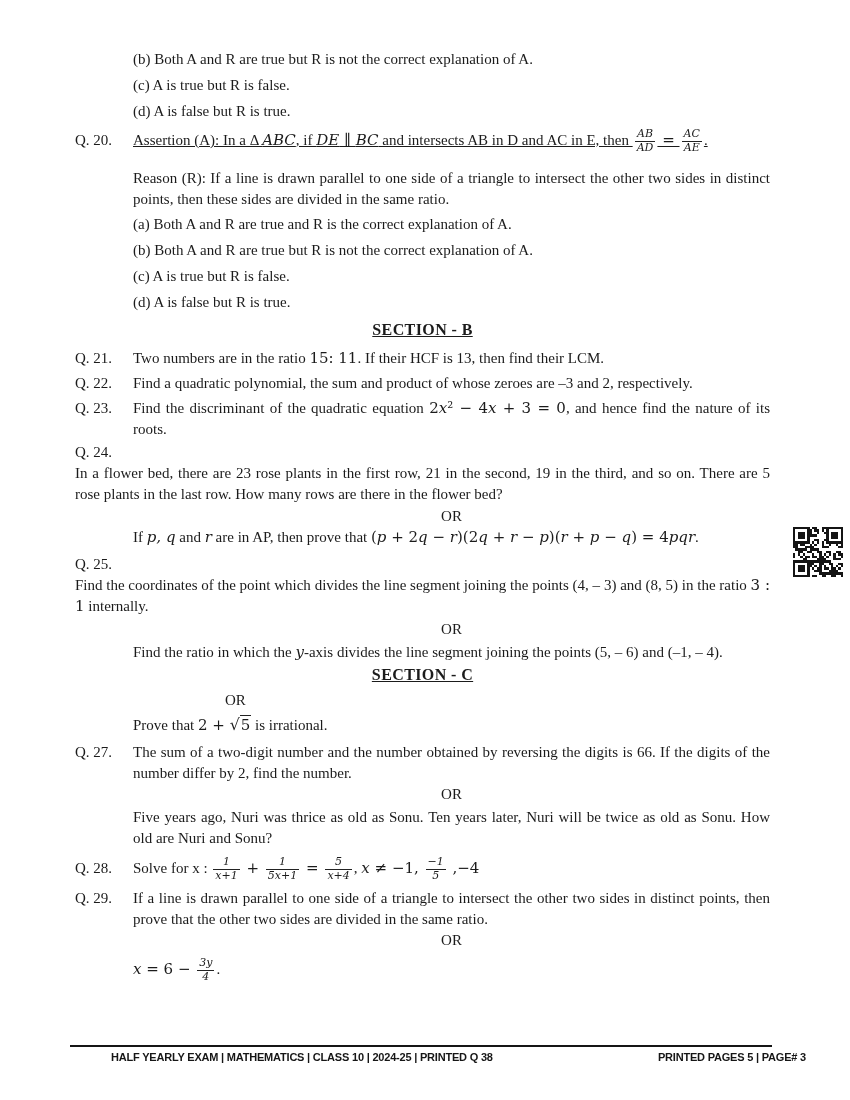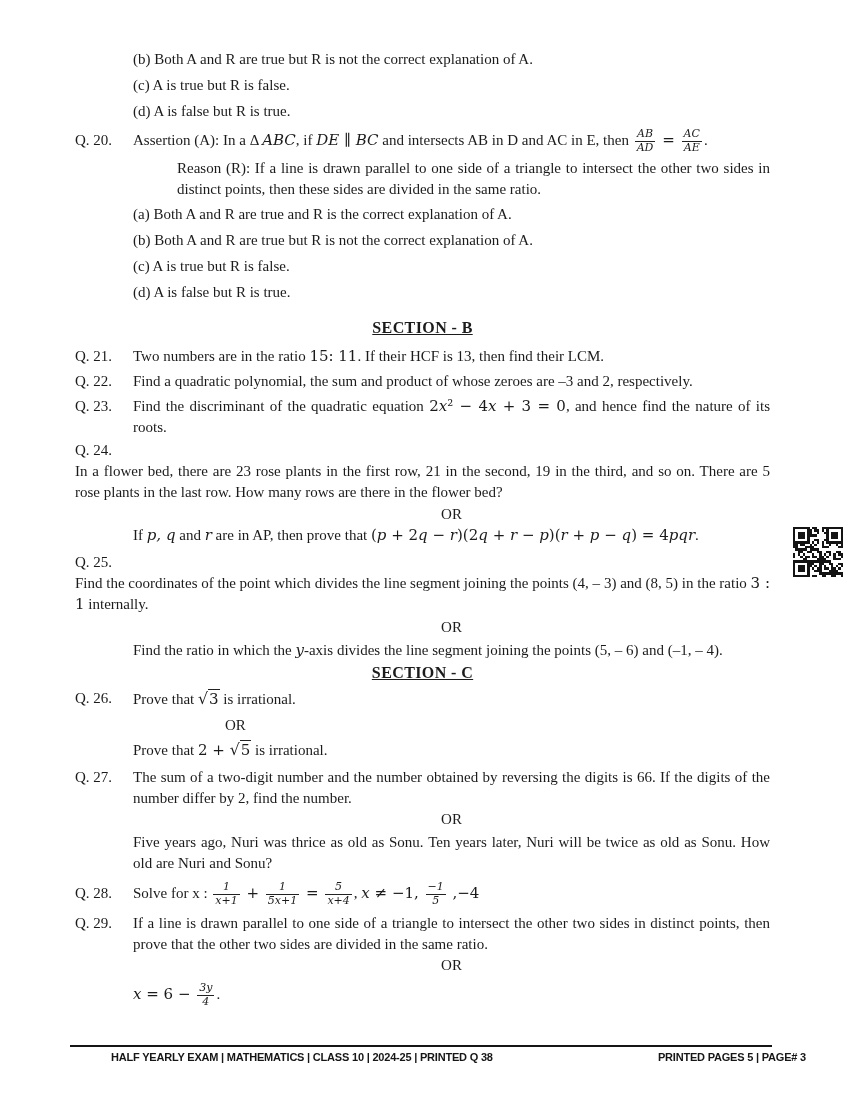--- a/index.html
+++ b/index.html
@@ -3,21 +3,21 @@
 <meta charset="utf-8">
 <style>
   html,body{margin:0;padding:0;background:#ffffff;}
   .page{position:relative;width:850px;height:1100px;background:#fff;overflow:hidden;
         font-family:"Liberation Serif",serif;color:#1b1b1b;}
   .content{position:absolute;left:75px;top:0;width:695px;padding-top:49px;}
   .row{display:flex;font-size:15px;line-height:21px;}
   .qlabel{width:58px;flex:none;}
   .body{flex:1;min-width:0;}
   .justify{text-align:justify;}
-  .nowrap{white-space:nowrap;}
+  .nowrap{white-space:nowrap;text-decoration:underline;}
   .frac-line{line-height:36px;}
   .section{font-size:16px;font-weight:bold;text-align:center;line-height:21px;}
   .section .sec-label{text-decoration:underline;letter-spacing:.4px;}
   .or-row .body{font-weight:normal;text-align:center;}
   .or-left .body{text-align:left;padding-left:92px;}
   .math{font-family:"DejaVu Serif","DejaVu Sans",serif;}
   .mathi{font-family:"DejaVu Serif","DejaVu Sans",serif;font-style:italic;}
   .frac{display:inline-block;vertical-align:middle;text-align:center;margin:0 2px;
         font-family:"DejaVu Serif",serif;font-style:italic;font-size:11px;line-height:1.15;}
   .frac .fnum{display:block;padding:0 2px;border-bottom:1px solid #222;}
@@ -44,41 +44,41 @@
         <div class="body">(c) A is true but R is false.</div>
       </div>
       <div class="row" style="margin-top: 5px;">
         <div class="qlabel"></div>
         <div class="body">(d) A is false but R is true.</div>
       </div>
       <div class="row frac-line" style="margin-top: 0px;">
         <div class="qlabel">Q. 20.</div>
         <div class="body nowrap"><span class="txt">Assertion (A): In a Δ </span><span class="mathi">ABC</span><span class="txt">, if </span><span class="mathi">DE</span><span class="math"> ∥ </span><span class="mathi">BC</span><span class="txt"> and intersects AB in D and AC in E, then </span><span class="frac"><span class="fnum">AB</span><span class="fden">AD</span></span><span class="math"> = </span><span class="frac"><span class="fnum">AC</span><span class="fden">AE</span></span><span class="txt">.</span></div>
       </div>
-      <div class="row" style="margin-top: 0; gap: 44px;">
+      <div class="row" style="margin-top: 10px;">
         <div class="qlabel"></div>
         <div class="body justify"><span class="txt">Reason (R): If a line is drawn parallel to one side of a triangle to intersect the other two sides in distinct points, then these sides are divided in the same ratio.</span></div>
       </div>
       <div class="row" style="margin-top: 4px;">
         <div class="qlabel"></div>
         <div class="body">(a) Both A and R are true and R is the correct explanation of A.</div>
       </div>
       <div class="row" style="margin-top: 5px;">
         <div class="qlabel"></div>
         <div class="body">(b) Both A and R are true but R is not the correct explanation of A.</div>
       </div>
       <div class="row" style="margin-top: 5px;">
         <div class="qlabel"></div>
         <div class="body">(c) A is true but R is false.</div>
       </div>
       <div class="row" style="margin-top: 5px;">
         <div class="qlabel"></div>
         <div class="body">(d) A is false but R is true.</div>
       </div>
-      <div class="section" style="margin-top: 14px;"><span class="sec-label">SECTION - B</span></div>
+      <div class="section" style="margin-top: 6px;"><span class="sec-label">SECTION - B</span></div>
       <div class="row" style="margin-top: 8px;">
         <div class="qlabel">Q. 21.</div>
         <div class="body"><span class="txt">Two numbers are in the ratio </span><span class="math">15: 11</span><span class="txt">. If their HCF is 13, then find their LCM.</span></div>
       </div>
       <div class="row" style="margin-top: 4px;">
         <div class="qlabel">Q. 22.</div>
         <div class="body"><span class="txt">Find a quadratic polynomial, the sum and product of whose zeroes are –3 and 2, respectively.</span></div>
       </div>
       <div class="row" style="margin-top: 4px;">
         <div class="qlabel">Q. 23.</div>
@@ -102,24 +102,20 @@
       </div>
       <div class="row or-row" style="margin-top: 2px;">
         <div class="qlabel"></div>
         <div class="body">OR</div>
       </div>
       <div class="row" style="margin-top: 2px;">
         <div class="qlabel"></div>
         <div class="body justify"><span class="txt">Find the ratio in which the </span><span class="mathi">y</span><span class="txt">-axis divides the line segment joining the points (5, – 6) and (–1, – 4).</span></div>
       </div>
       <div class="section" style="margin-top: 1px;"><span class="sec-label">SECTION - C</span></div>
-      <div class="row" style="margin-top: 5px;">
-        <div class="qlabel">Q. 26.</div>
-        <div class="body"><span class="txt">Prove that </span><span class="sqrt"><span class="rsym">√</span><span class="rad">3</span></span><span class="txt"> is irrational.</span></div>
-      </div>
       <div class="row or-row or-left" style="margin-top: 5px;">
         <div class="qlabel"></div>
         <div class="body">OR</div>
       </div>
       <div class="row" style="margin-top: 3px;">
         <div class="qlabel"></div>
         <div class="body"><span class="txt">Prove that </span><span class="math">2 + </span><span class="sqrt"><span class="rsym">√</span><span class="rad">5</span></span><span class="txt"> is irrational.</span></div>
       </div>
       <div class="row" style="margin-top: 6px;">
         <div class="qlabel">Q. 27.</div>

